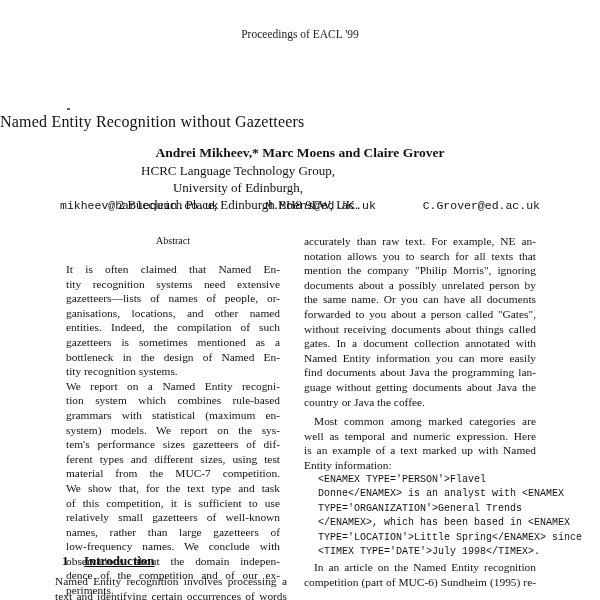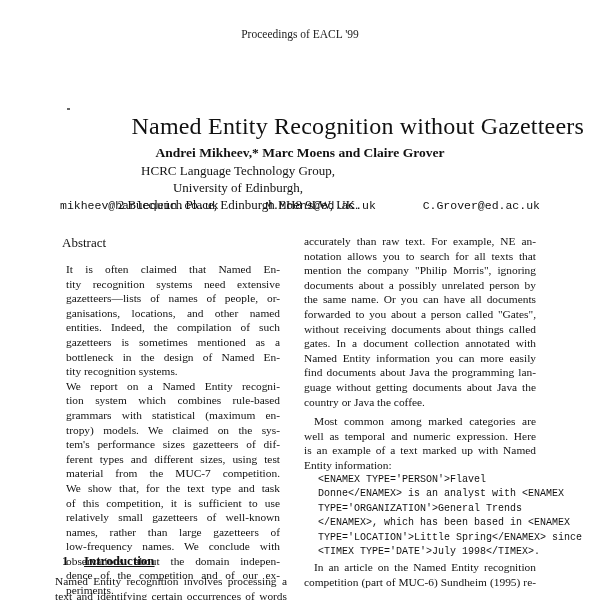--- a/index.html
+++ b/index.html
@@ -1,36 +1,36 @@
 <!DOCTYPE html>
 <html><head>
 <meta charset="utf-8">
 <style>
   html, body { margin: 0; padding: 0; background: #ffffff; }
   body { width: 600px; height: 600px; overflow: hidden; position: relative;
          font-family: "DejaVu Serif", "Liberation Serif", serif; color: #111; }
   .proc { position: absolute; top: 28px; left: 0; width: 600px; text-align: center;
           font-family: "Liberation Serif", serif; font-size: 11.5px; color: #222; }
   .dot { position: absolute; left: 67px; top: 108px; width: 3px; height: 2px; background: #666; }
-  .title { position: absolute; top: 113px; left: 0; width: 584px; text-align: right;
-           font-family: "Liberation Serif", serif; font-size: 24px; letter-spacing: 0.2px; }
+  .title { position: absolute; top: 113px; left: 0; width: 584px; text-align: left;
+           font-family: "Liberation Serif", serif; font-size: 16px; letter-spacing: 0.2px; }
   .authors { position: absolute; top: 145px; left: 0; width: 600px; text-align: center;
              font-family: "Liberation Serif", serif; font-size: 13.5px; font-weight: bold; }
   .affil { position: absolute; left: 0; width: 476px; text-align: center;
            font-family: "Liberation Serif", serif; font-size: 13px; line-height: 17px; }
   .affil1 { top: 162px; }
   .emails { position: absolute; top: 199px; left: 60px; width: 480px;
             display: flex; justify-content: space-between;
             font-family: "Liberation Mono", monospace; font-size: 11.5px; }
   .col { position: absolute; font-family: "Liberation Serif", serif; font-size: 11.4px;
          line-height: 14.6px; text-align: justify; }
   .left { left: 62px; top: 262px; width: 222px; }
   .right { left: 304px; top: 234px; width: 232px; }
-  .abs-head { position: absolute; top: 235px; left: 62px; width: 222px; text-align: left;
-              font-family: "Liberation Serif", serif; font-size: 13px; }
+  .abs-head { position: absolute; top: 235px; left: 62px; width: 222px; text-align: center;
+              font-family: "Liberation Serif", serif; font-size: 10px; }
   .abs-body { padding: 0 4px; }
   .line { display: block; text-align: justify; text-align-last: justify; white-space: nowrap; overflow: hidden; }
   .line.last { text-align-last: left; }
   .indent { text-indent: 10px; }
   .sec { position: absolute; top: 553px; left: 62px; font-family: "Liberation Serif", serif;
          font-size: 13px; font-weight: bold; text-decoration: underline; }
   .sec .num { display: inline-block; width: 22px; }
   .intro { position: absolute; top: 574px; left: 55px; width: 232px; font-family: "Liberation Serif", serif;
            font-size: 11.4px; line-height: 14.6px; }
   .mono { font-family: "Liberation Mono", monospace; font-size: 10px; line-height: 14.6px;
@@ -66,21 +66,21 @@
       <span class="line">ganisations, locations, and other named</span>
       <span class="line">entities. Indeed, the compilation of such</span>
       <span class="line">gazetteers is sometimes mentioned as a</span>
       <span class="line">bottleneck in the design of Named En-</span>
       <span class="line last">tity recognition systems.</span>
     </div>
   <div class="abs-body" id="abs-p2">
       <span class="line">We report on a Named Entity recogni-</span>
       <span class="line">tion system which combines rule-based</span>
       <span class="line">grammars with statistical (maximum en-</span>
-      <span class="line">tropy) models.  We claimed on the sys-</span>
+      <span class="line">system) models.  We report on the sys-</span>
       <span class="line">tem's performance sizes gazetteers of dif-</span>
       <span class="line">ferent types and different sizes, using test</span>
       <span class="line">material from the MUC-7 competition.</span>
       <span class="line">We show that, for the text type and task</span>
       <span class="line">of this competition, it is sufficient to use</span>
       <span class="line">relatively small gazetteers of well-known</span>
       <span class="line">names, rather than large gazetteers of</span>
       <span class="line">low-frequency names. We conclude with</span>
       <span class="line">observations about the domain indepen-</span>
       <span class="line">dence of the competition and of our ex-</span>

